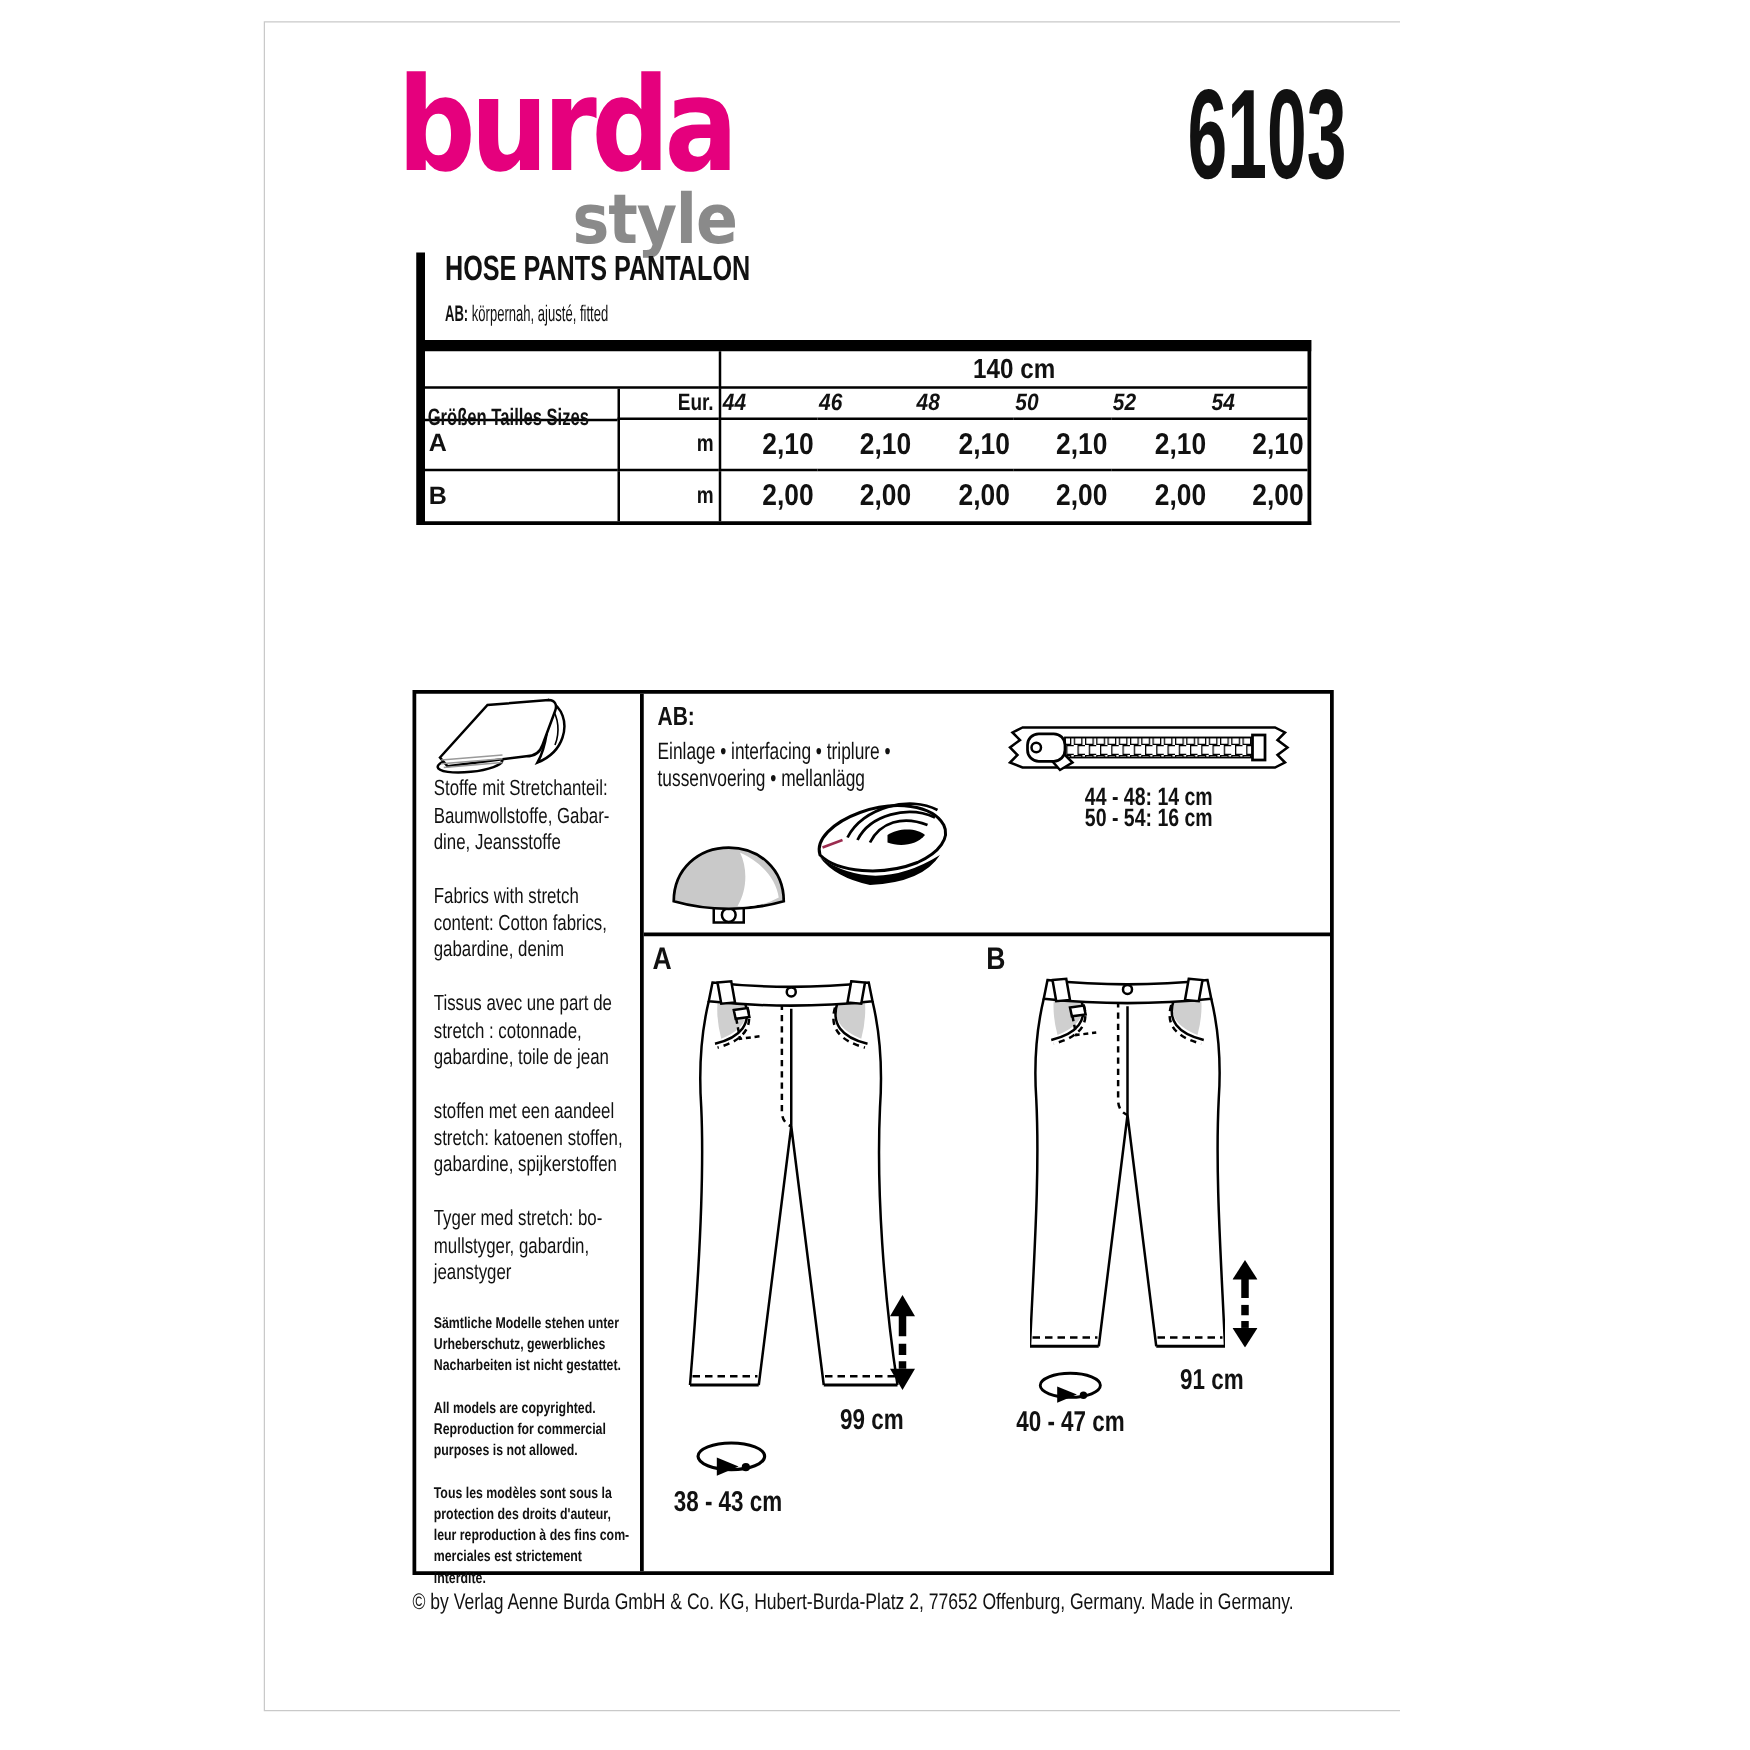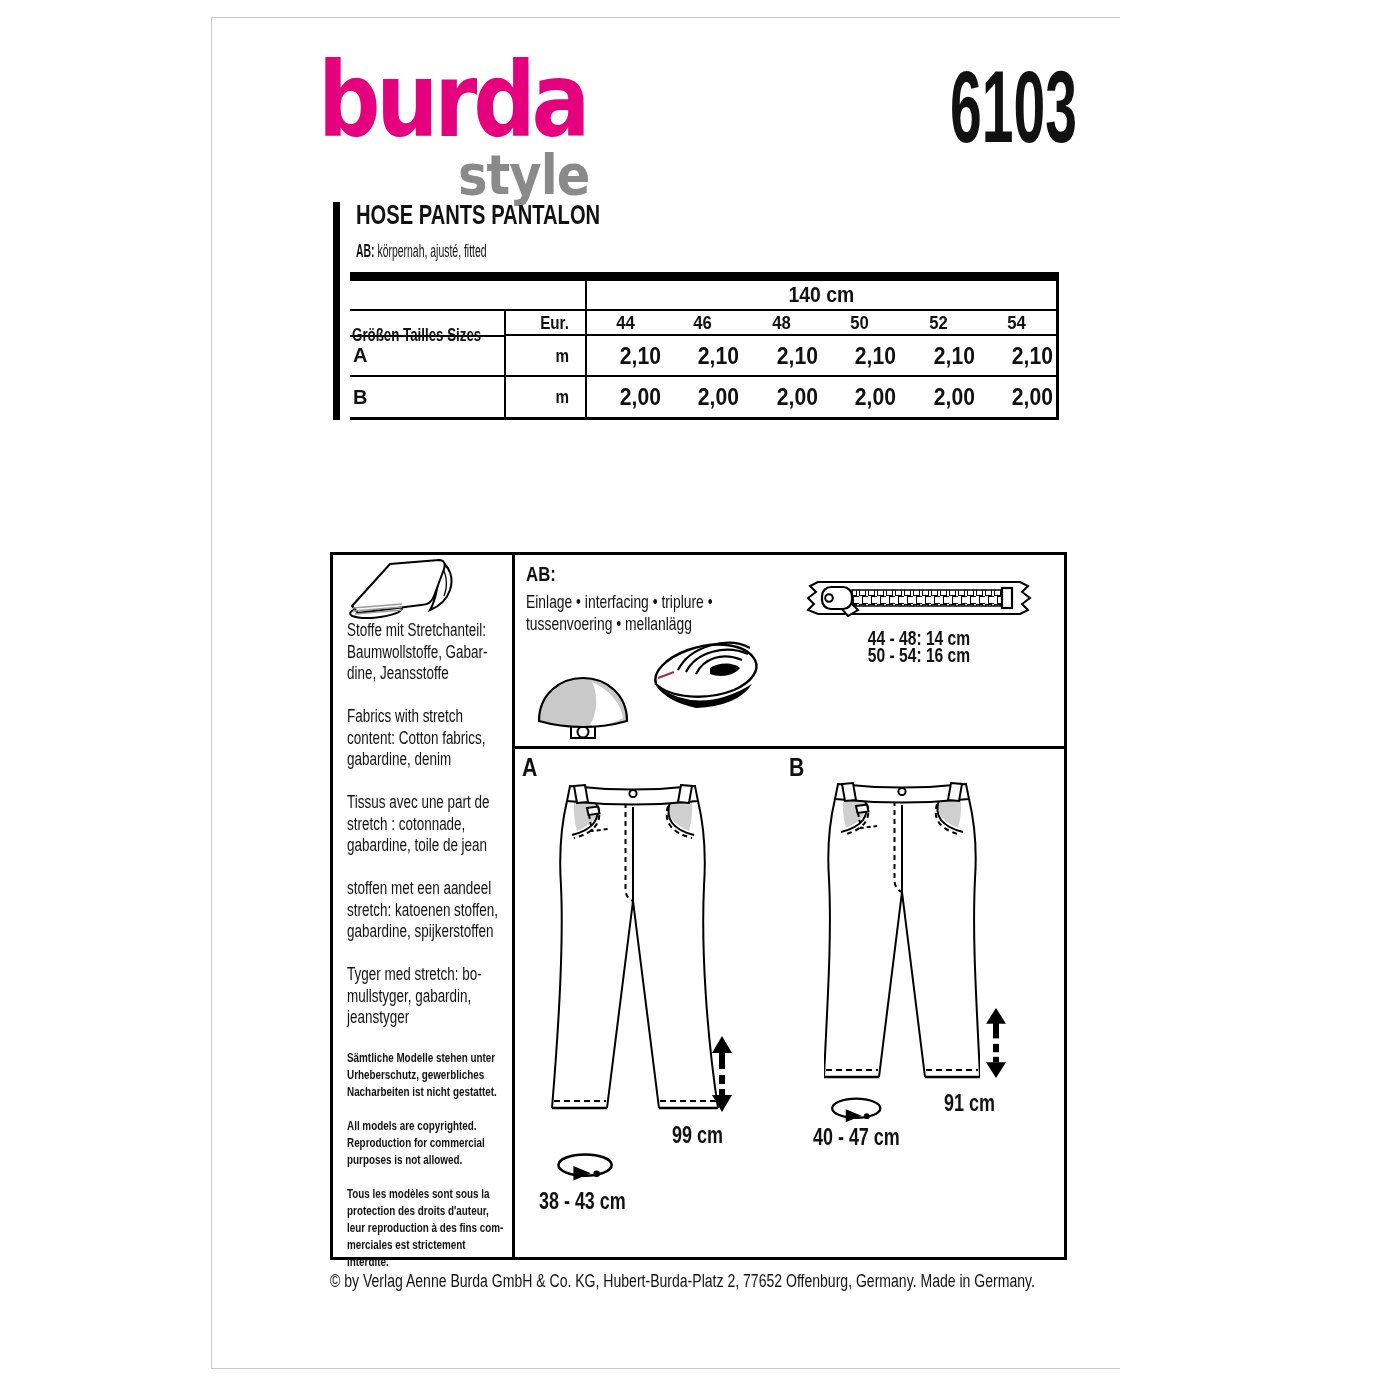--- a/index.html
+++ b/index.html
@@ -21,33 +21,33 @@
 
   
   .title-bar { left:333px; top:202px; width:7px; height:218px; background:#000; }
   .main-title { left:356px; top:200px; font-weight:bold; font-size:28px; line-height:1.1;
                 transform:scaleX(.72); transform-origin:0 0; white-space:nowrap; }
   .sub-title  { left:356px; top:241px; font-size:18px; line-height:1.15;
                 transform:scaleX(.58); transform-origin:0 0; white-space:nowrap; }
   .sub-title b { font-weight:bold; }
 
   
-  .ftable { left:350px; top:272px; width:709px;
+  .ftable { left:340px; top:272px; width:709px;
             border-top:9px solid #000; border-right:3px solid #000; border-bottom:3px solid #000;
             display:grid; grid-template-columns:154px 81px repeat(6,1fr);
             grid-template-rows:30px 25px 41px 40px; font-weight:bold; }
   .ftable > div { display:flex; align-items:center; }
   .bb2 { border-bottom:2px solid #000; }
   .bl2 { border-left:2px solid #000; }
   .t-blank { grid-column:1/3; }
   .t-140 { grid-column:3/9; justify-content:center; font-size:22px; }
   .t-rowlabel { padding-left:3px; font-size:20px; }
   .t-sizes-label { font-size:19px;margin-top:24px; }
-  .t-right { justify-content:flex-end; padding-right:16px; font-size:19px; }
-  .t-c { justify-content:center; font-size:19px; }
+  .t-right { justify-content:flex-end; padding-right:4px; font-size:19px; }
+  .t-c { font-size:19px;font-style:italic; }
   .t-val { justify-content:flex-end; font-size:24px; }
   .cxl70 { display:inline-block; transform:scaleX(.70); transform-origin:0 50%; white-space:nowrap; padding-left:3px; }
   .cxr80 { display:inline-block; transform:scaleX(.80); transform-origin:100% 50%; white-space:nowrap; }
   .cxc88 { display:inline-block; transform:scaleX(.88); transform-origin:50% 50%; white-space:nowrap; }
 
   
   .main-box { left:330px; top:552px; width:737px; height:708px; border:3px solid #000; }
   .v-div { left:512px; top:555px; width:3px; height:702px; background:#000; }
   .h-div { left:515px; top:746px; width:549px; height:3px; background:#000; }
 

